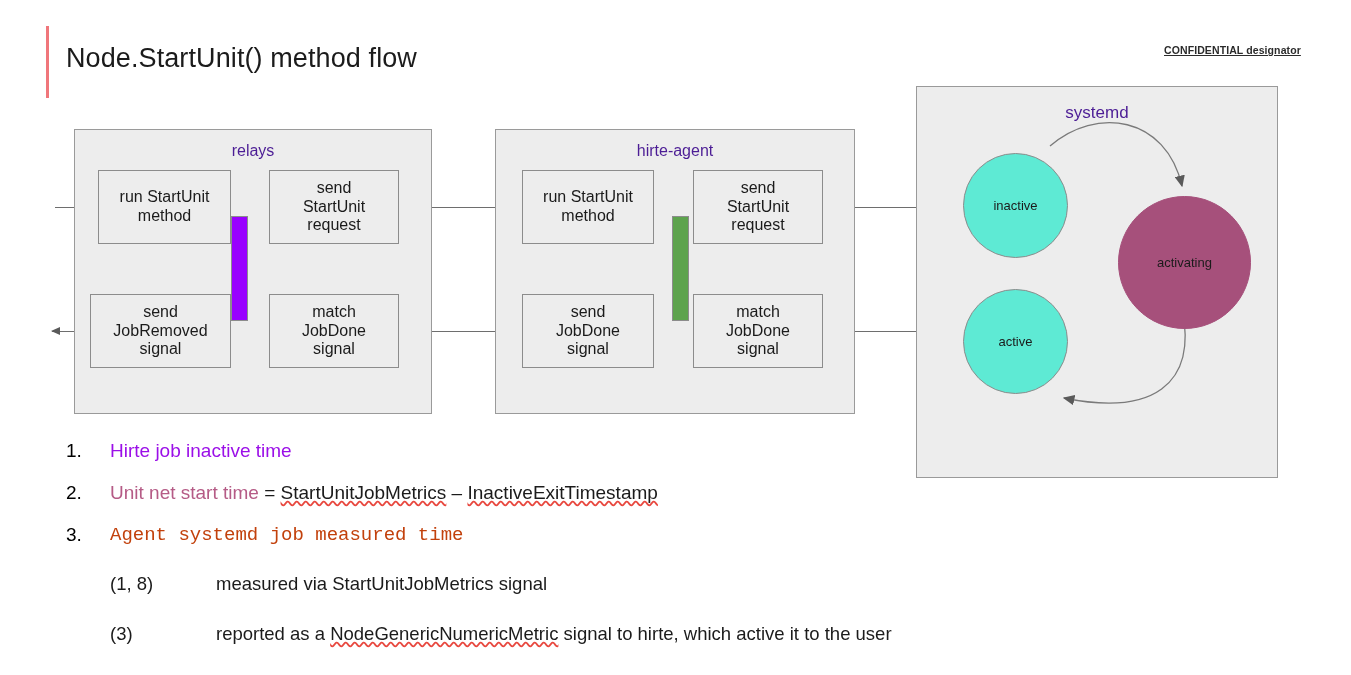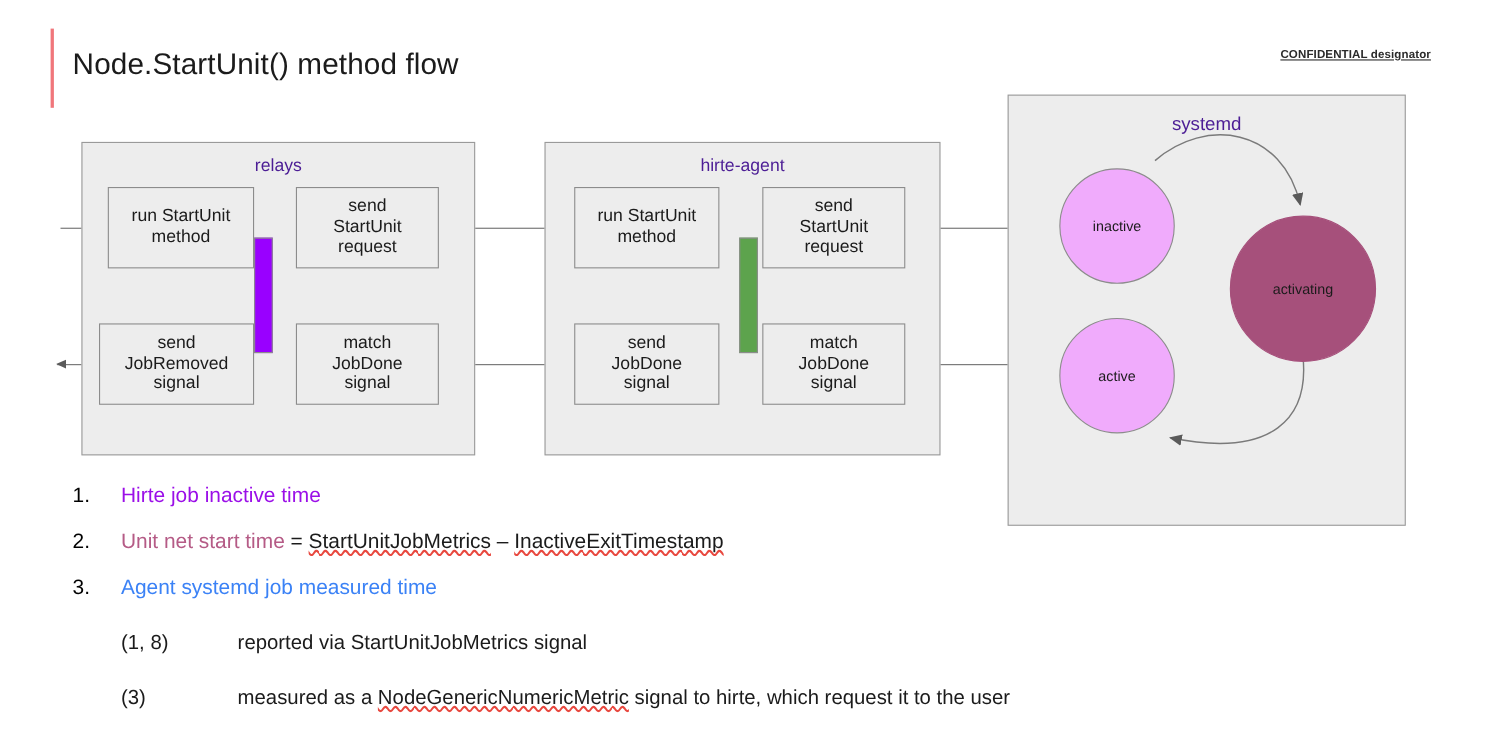--- a/index.html
+++ b/index.html
@@ -70,21 +70,21 @@
   }
 
   
   .state-circle {
     position: absolute;
     border-radius: 50%;
     border: 1px solid #8c8c8c;
     display: flex; align-items: center; justify-content: center;
     font-size: 13px; color: #1b1b1b;
   }
-  .state-circle.hollow { background: #f0abfc; }
+  .state-circle.hollow { background: #5eead4; }
   .state-circle.filled { border-color: #a6507b; }
 
   
   .list-row { position: absolute; left: 66px; font-size: 19px; white-space: nowrap; }
   .list-num { position: absolute; width: 26px; text-align: left; }
   .list-text { position: absolute; left: 44px; }
   .sub-row { position: absolute; left: 110px; font-size: 18.5px; color: #1b1b1b; white-space: nowrap; }
   .sub-label { position: absolute; left: 0; }
   .sub-text { position: absolute; left: 106px; }
   .sq { text-decoration: underline wavy #e8483f; text-decoration-skip-ink: none; }
@@ -190,26 +190,26 @@
 
   <div class="list-row" style="top:482px;">
     <span class="list-num">2.</span>
     <span class="list-text">
       <span style="color:#b55b86;">Unit net start time</span><span class="plain-black"> = </span><span class="plain-black sq">StartUnitJobMetrics</span><span class="plain-black"> – </span><span class="plain-black sq">InactiveExitTimestamp</span>
     </span>
   </div>
 
   <div class="list-row" style="top:524px;">
     <span class="list-num">3.</span>
-    <span class="list-text" style="color:#3b82f6;">Agent systemd job measured time</span>
+    <span class="list-text" style="color:#c2410c;font-family:Liberation Mono, monospace;">Agent systemd job measured time</span>
   </div>
 
   <div class="sub-row" style="top:573px;">
     <span class="sub-label">(1, 8)</span>
-    <span class="sub-text"><span>reported via </span><span>StartUnitJobMetrics</span><span> signal</span></span>
+    <span class="sub-text"><span>measured via </span><span>StartUnitJobMetrics</span><span> signal</span></span>
   </div>
 
   <div class="sub-row" style="top:623px;">
     <span class="sub-label">(3)</span>
-    <span class="sub-text"><span>measured as a </span><span class="sq">NodeGenericNumericMetric</span><span> signal to hirte, which request it to the user</span></span>
+    <span class="sub-text"><span>reported as a </span><span class="sq">NodeGenericNumericMetric</span><span> signal to hirte, which active it to the user</span></span>
   </div>
 
 </div>
 
 </body></html>

